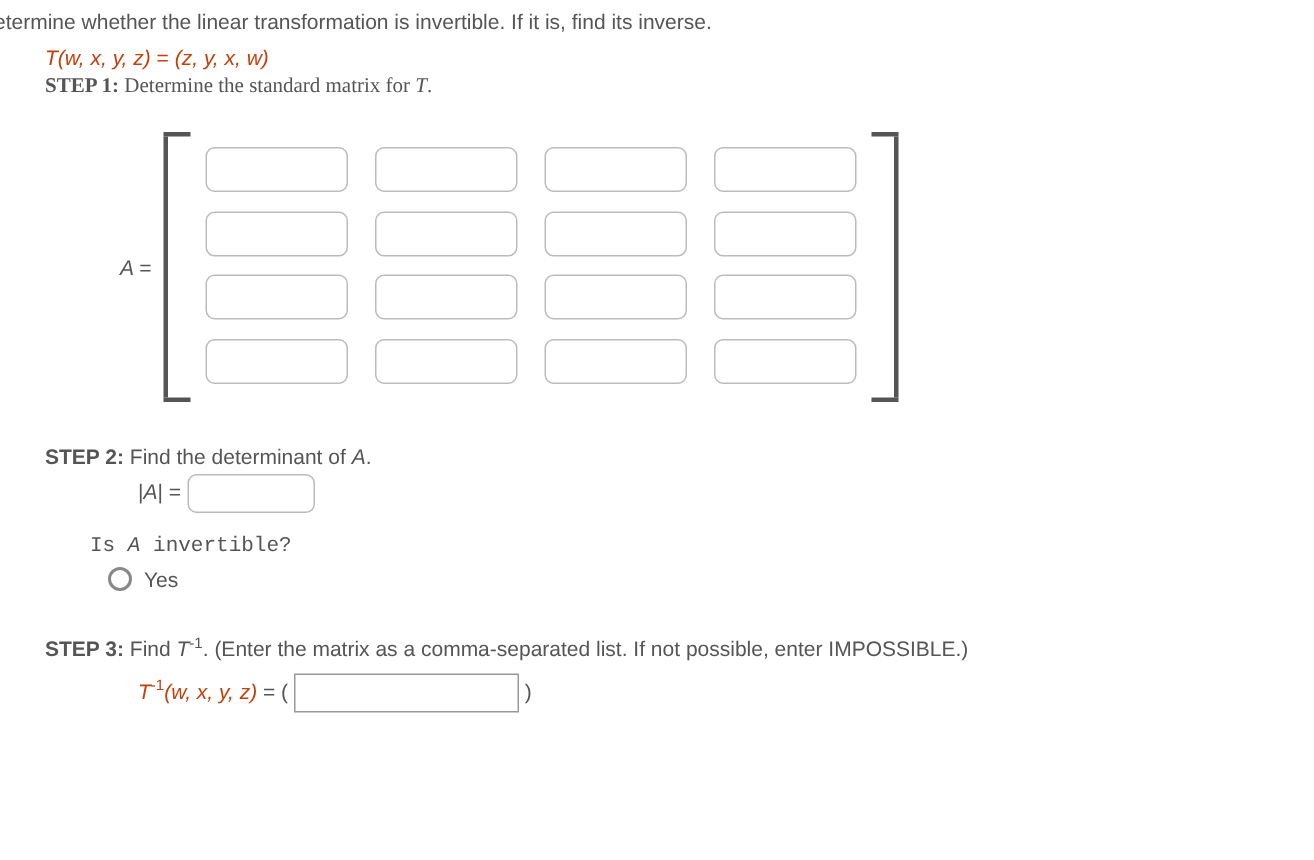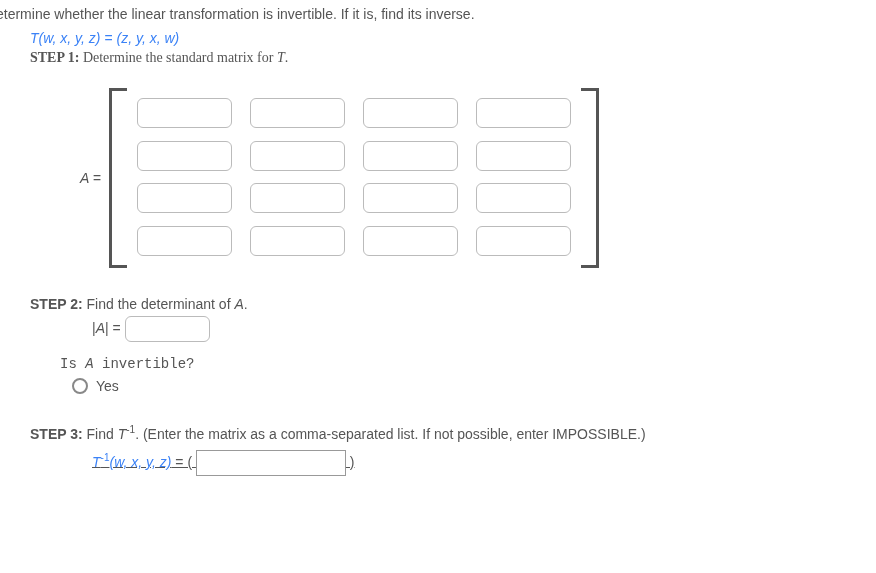--- a/index.html
+++ b/index.html
@@ -6,21 +6,21 @@
 body {
   font-family: Arial, Helvetica, sans-serif;
   font-size: 14px;
   color: #555;
   margin: 0;
   padding: 0;
   background: #fff;
 }
 .container { width: 876px; height: 573px; position: relative; }
 .intro { padding: 6px 0 0 0; margin-left: -4px; }
-.red { color: #3b82f6; }
+.red { color: #c2410c; }
 .step-label { font-weight: bold; color: #555; }
 .indent1 { margin-left: 30px; }
 .indent2 { margin-left: 60px; font-family: Liberation Mono, monospace; }
 .block { margin-top: 4px; font-family: Liberation Serif, serif; }
 .matrix-area {
   display: flex;
   align-items: center;
   margin: 22px 0 0 80px;
 }
 .eq-label { font-style: italic; margin-right: 8px; color: #555; }
@@ -142,17 +142,17 @@
     <span>Is </span><span class="italic">A</span><span> invertible?</span>
   </div>
   <div class="radio-row">
     <span class="radio"></span>
     <span>Yes</span>
   </div>
 
   <div class="indent1 step3">
     <span class="step-label">STEP 3:</span><span> Find </span><span class="italic">T</span><sup>-1</sup><span>. (Enter the matrix as a comma-separated list. If not possible, enter IMPOSSIBLE.)</span>
   </div>
-  <div style="margin-left:92px; margin-top:8px;text-decoration:underline;">
+  <div style="margin-left:92px; margin-top:8px;">
     <span class="red italic">T</span><sup class="red">-1</sup><span class="red italic">(w, x, y, z)</span><span> = ( </span><input class="wide-input" style=""><span> )</span>
   </div>
 
 </div>
 
 </body></html>

